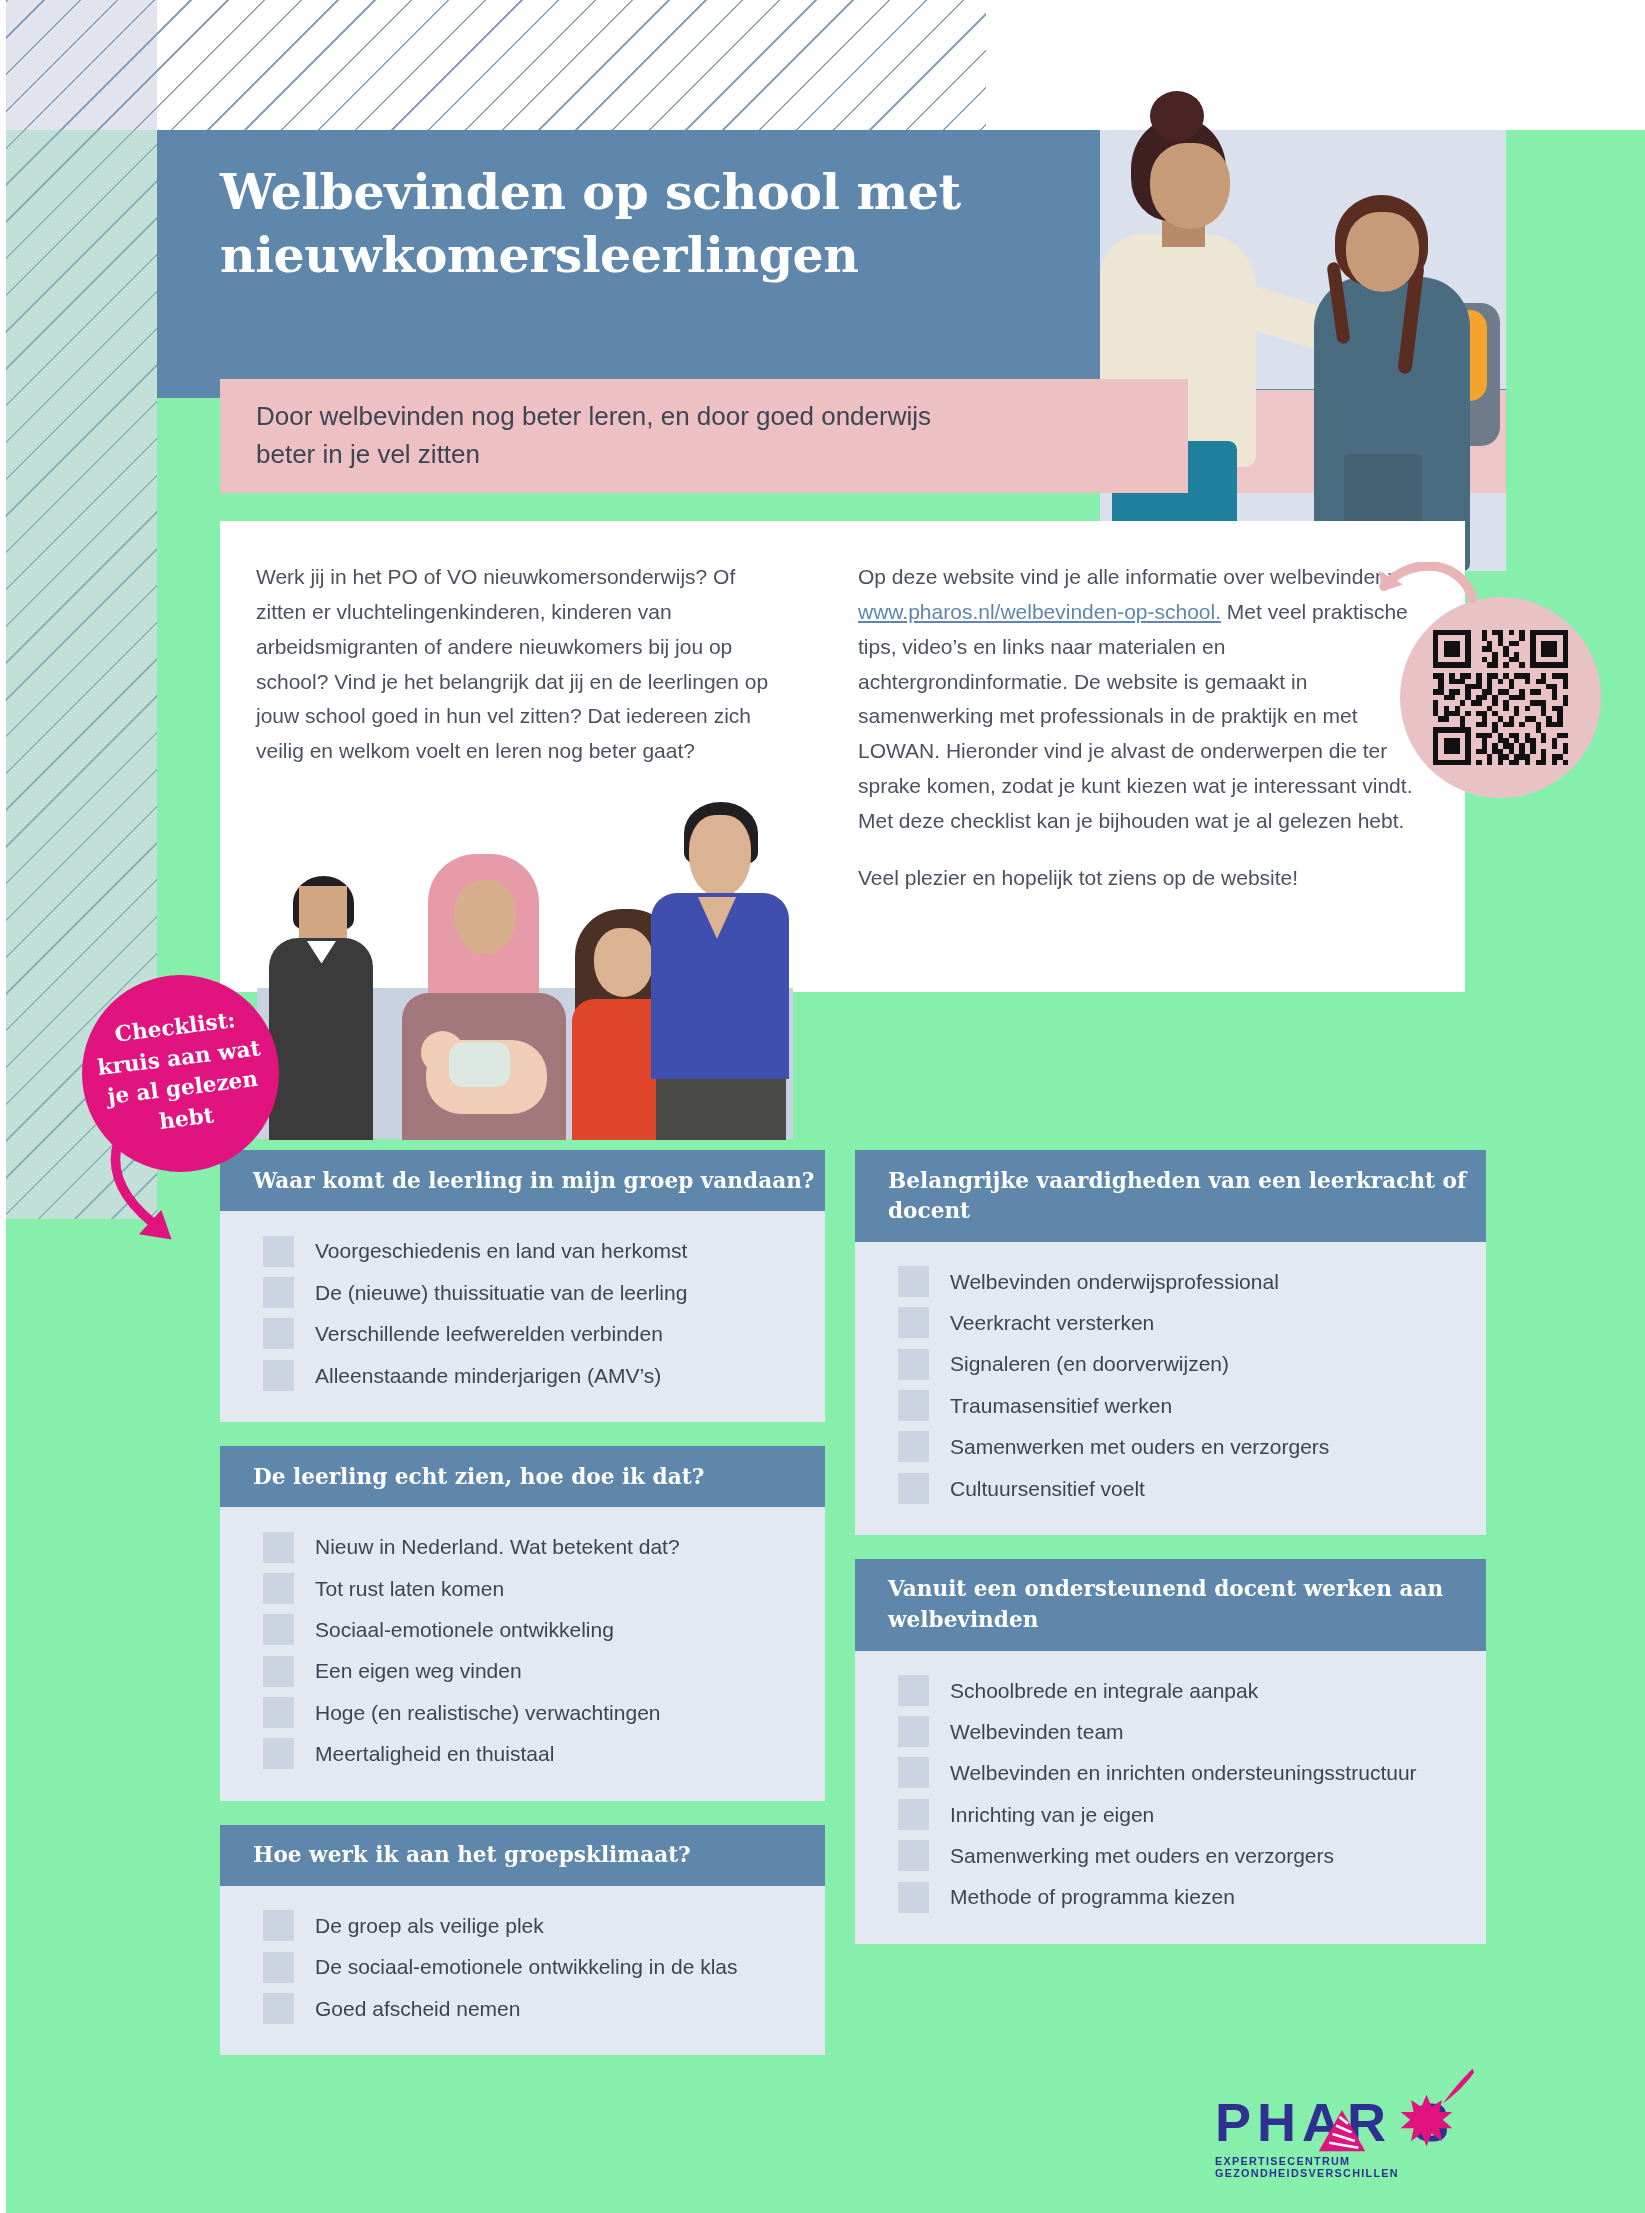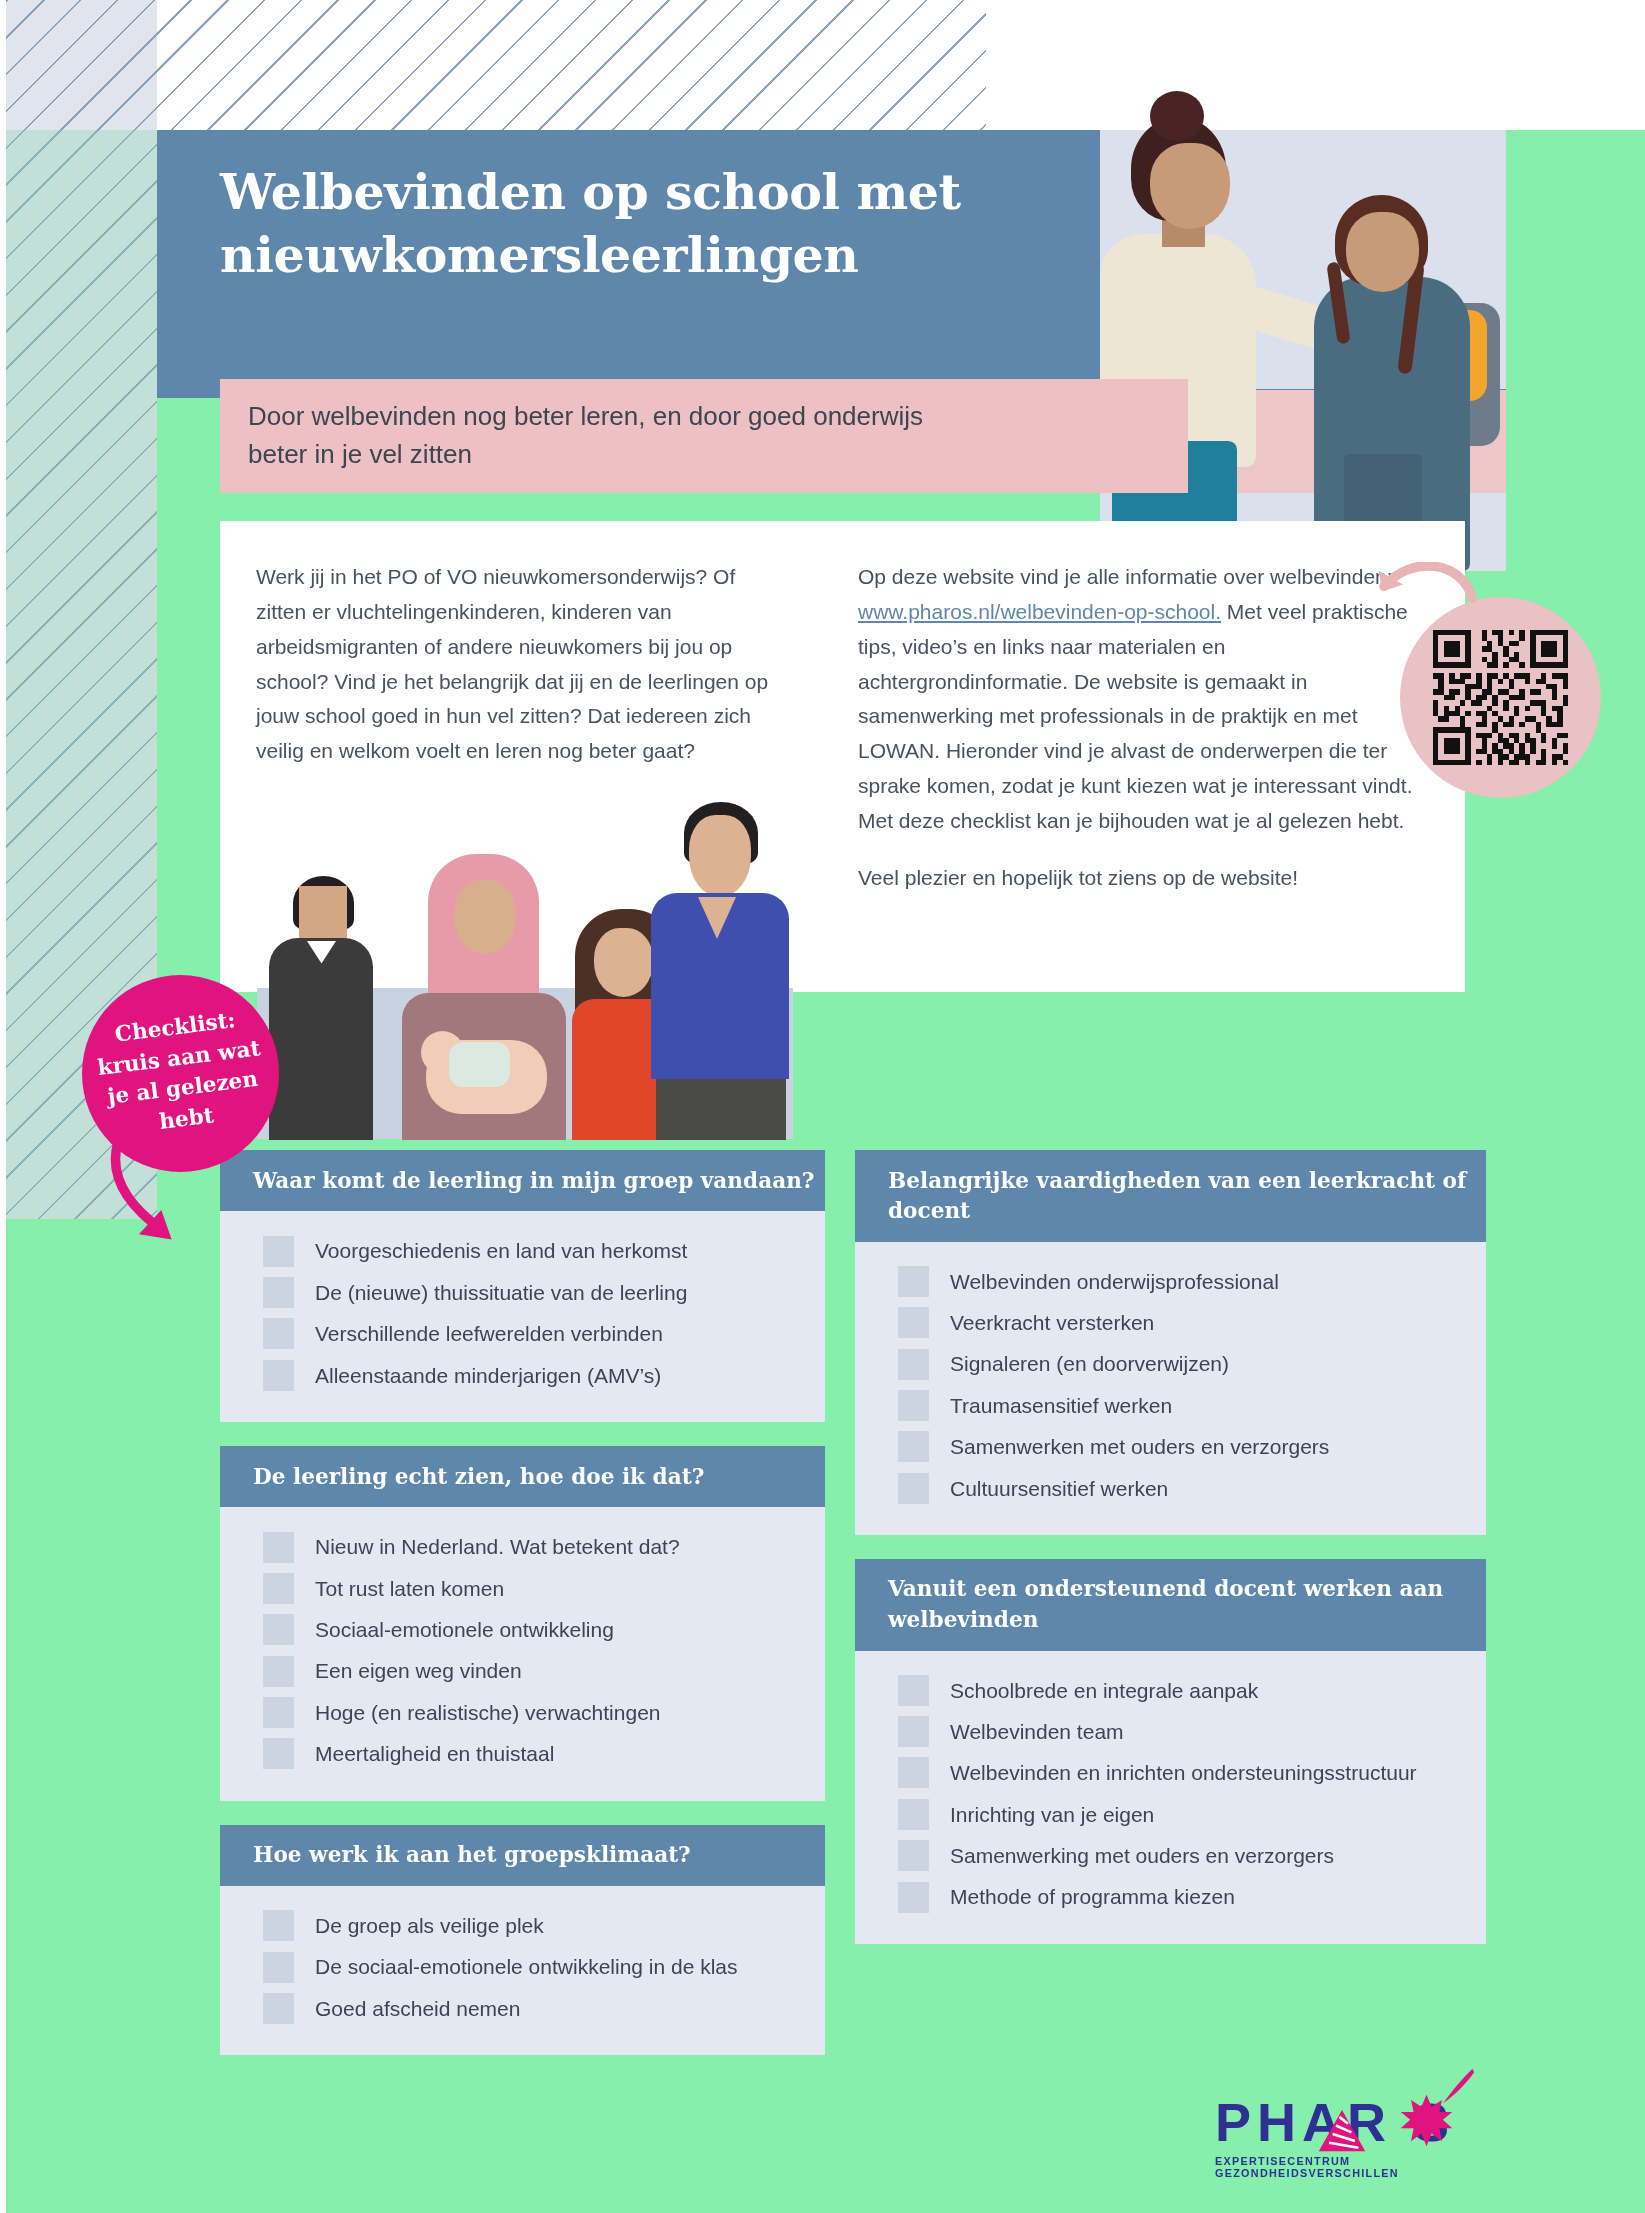--- a/index.html
+++ b/index.html
@@ -108,21 +108,21 @@
   
   .subtitle-band {
     position: absolute;
     left: 214px; top: 379px;
     width: 968px; height: 114px;
     background: #edc1c4;
     z-index: 7;
     display: flex; align-items: center;
   }
   .subtitle-text {
-    padding-left: 28px;
+    padding-left: 36px;
     color: #3d4452;
     font-size: 26px;
     line-height: 1.45;
     max-width: 718px;
   }
 
   
   .content-card {
     position: absolute;
     left: 214px; top: 521px;
@@ -598,21 +598,21 @@
             <div class="cl-item">
               <span class="cl-box"></span>
               <span class="cl-label">Traumasensitief werken</span>
             </div>
             <div class="cl-item">
               <span class="cl-box"></span>
               <span class="cl-label">Samenwerken met ouders en verzorgers</span>
             </div>
             <div class="cl-item">
               <span class="cl-box"></span>
-              <span class="cl-label">Cultuursensitief werken</span>
+              <span class="cl-label">Cultuursensitief voelt</span>
             </div>
           </div>
         </div>
         <div class="cl-block">
           <div class="cl-head">Vanuit een ondersteunend docent werken aan welbevinden</div>
           <div class="cl-body">
             <div class="cl-item">
               <span class="cl-box"></span>
               <span class="cl-label">Schoolbrede en integrale aanpak</span>
             </div>

